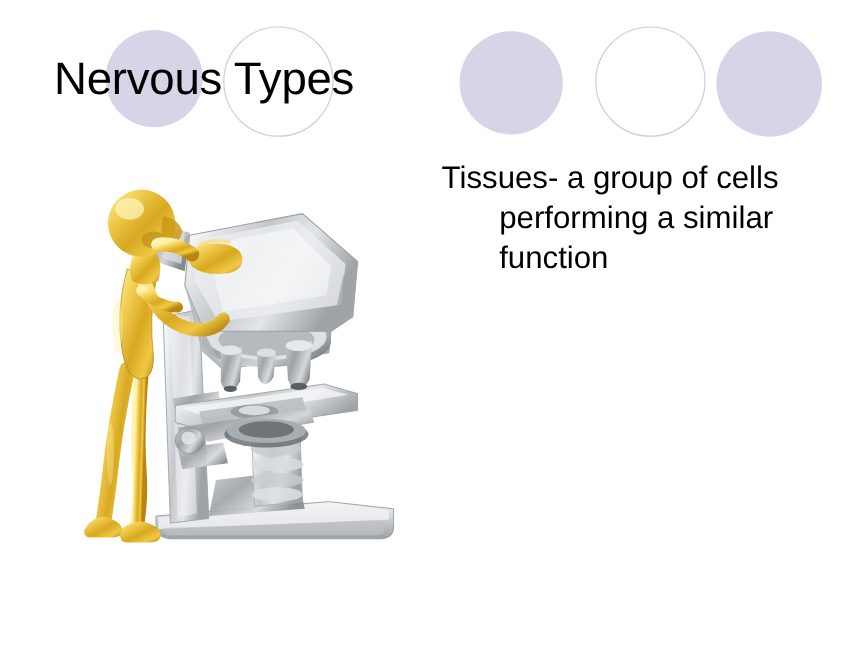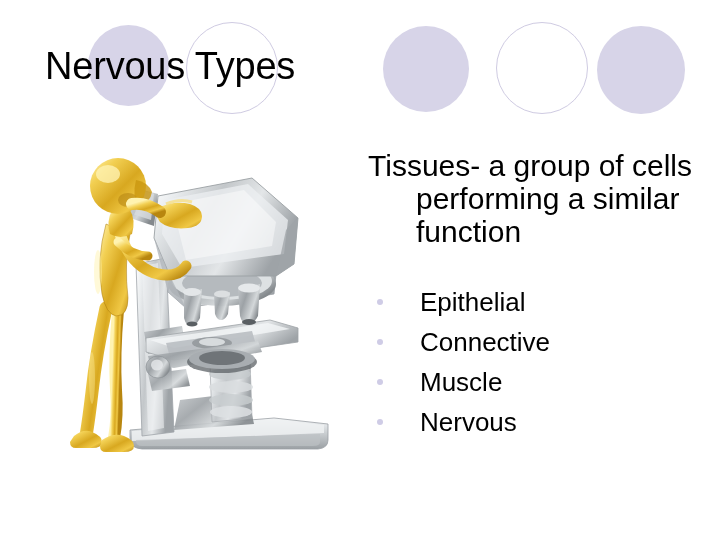--- a/index.html
+++ b/index.html
@@ -49,24 +49,24 @@
   }
 
   
   #body-col {
     position: absolute;
     left: 368px;
     top: 132px;
     width: 340px;
   }
   #intro {
-    font-size: 30px;
+    font-size: 26px;
     line-height: 33px;
     color: #000000;
-    margin: 17px 0 0 0;
+    margin: 0 0 0 0;
     padding-left: 48px;
     text-indent: -48px;
     white-space: pre-wrap;
   }
   #bullet-list {
     list-style: none;
     margin: 0;
     padding: 0;
     margin-top: 34px;
   }
@@ -245,33 +245,15 @@
       <path d="M70 62 Q84 60 98 70" stroke="url(#gold)" stroke-width="12" fill="none" stroke-linecap="round"></path>
 
       <ellipse cx="36" cy="130" rx="4" ry="22" fill="#fff2a8" opacity="0.45"></ellipse>
       <ellipse cx="30" cy="236" rx="3" ry="26" fill="#fff2a8" opacity="0.35"></ellipse>
     </svg>
   </div>
 
   <div id="body-col">
     <p id="intro">Tissues- a group of cells performing a similar function</p>
 
-    <ul id="bullet-list">
-      <li>
-        <span class="dot"></span>
-        <span>Epithelial</span>
-      </li>
-      <li>
-        <span class="dot"></span>
-        <span>Connective</span>
-      </li>
-      <li>
-        <span class="dot"></span>
-        <span>Muscle</span>
-      </li>
-      <li>
-        <span class="dot"></span>
-        <span>Nervous</span>
-      </li>
-    </ul>
   </div>
 
 </div>
 
 </body></html>

